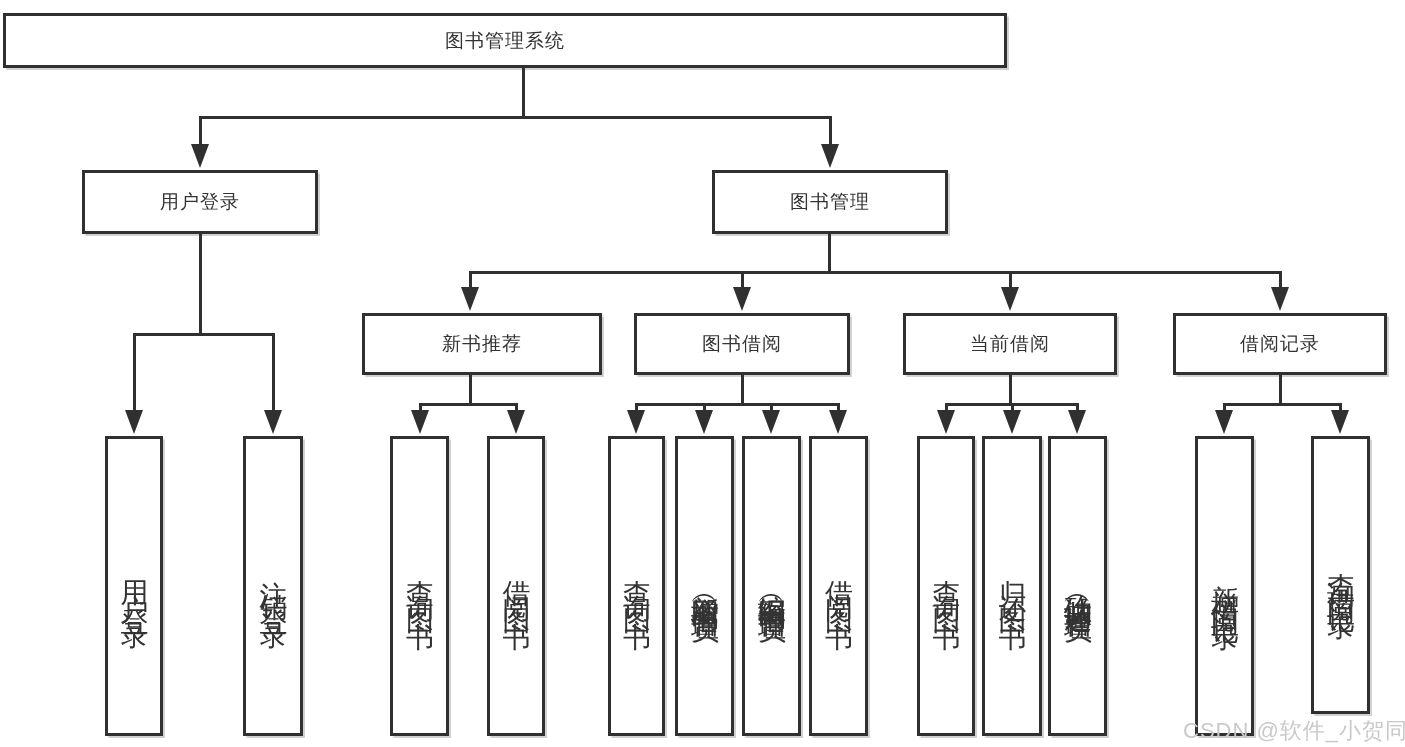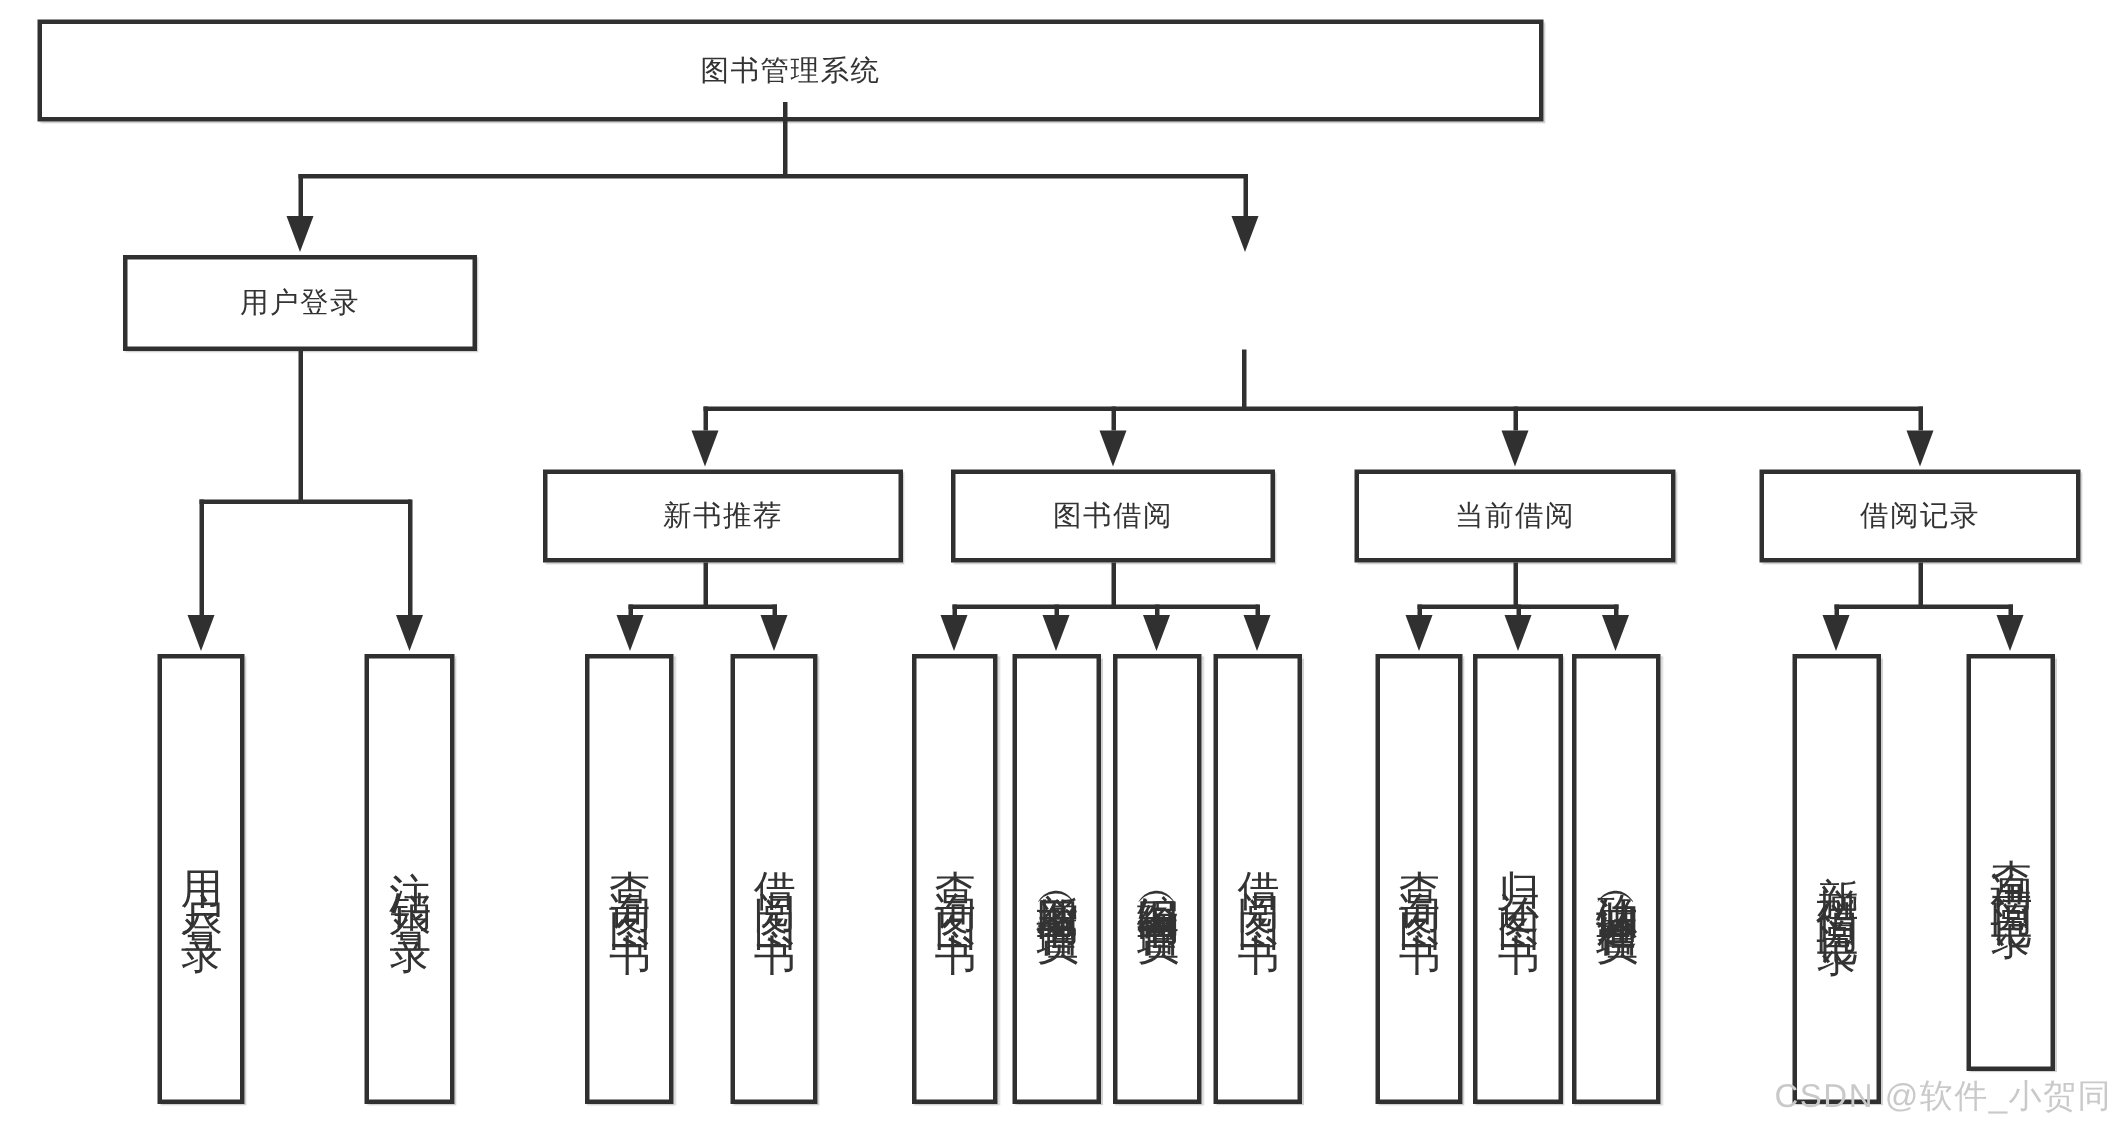--- a/index.html
+++ b/index.html
@@ -51,30 +51,31 @@
     white-space:nowrap;
     letter-spacing:1px;
     z-index:9;
   }
 </style>
 </head>
 <body>
 
 <div class="canvas">
 
-  <div class="box" style="left:25px;top:13px;width:1004px;height:68px">图书管理系统</div>
+  <div class="box" style="left:3px;top:13px;width:1004px;height:55px">图书管理系统</div>
 
   <div class="vl" style="left:522px;top:68px;height:50px"></div>
   <div class="hl" style="left:199px;top:116px;width:633px"></div>
   <div class="vl" style="left:199px;top:116px;height:28px"></div>
   <div class="ar" style="left:191px;top:144px"></div>
   <div class="vl" style="left:829px;top:116px;height:28px"></div>
   <div class="ar" style="left:821px;top:144px"></div>
 
   <div class="box" style="left:82px;top:170px;width:236px;height:64px">用户登录</div>
+  <div class="box" style="left:712px;top:170px;width:236px;height:64px">图书管理</div>
 
   <div class="vl" style="left:199px;top:233px;height:101px"></div>
   <div class="hl" style="left:133px;top:333px;width:141px"></div>
   <div class="vl" style="left:133px;top:333px;height:77px"></div>
   <div class="ar" style="left:125px;top:410px"></div>
   <div class="vl" style="left:272px;top:333px;height:77px"></div>
   <div class="ar" style="left:264px;top:410px"></div>
 
   <div class="vl" style="left:828px;top:233px;height:40px"></div>
   <div class="hl" style="left:469px;top:271px;width:813px"></div>

